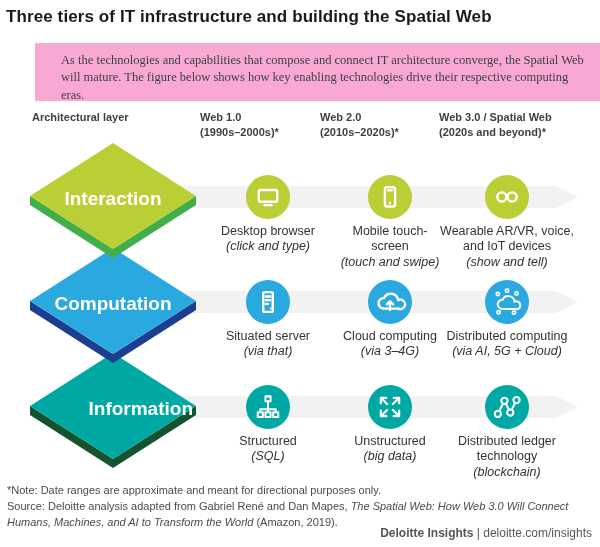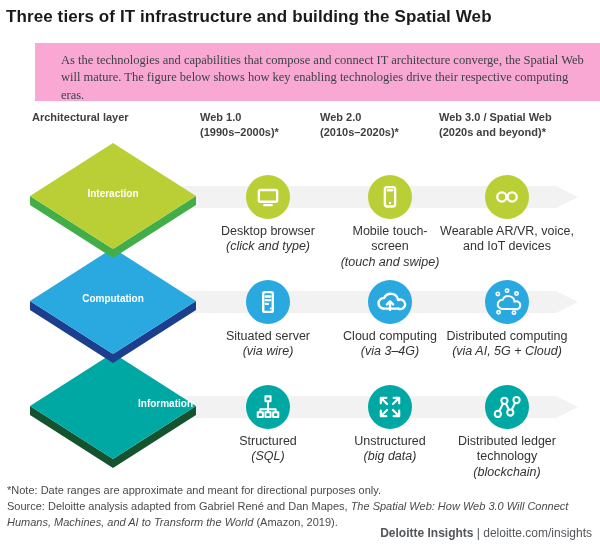--- a/index.html
+++ b/index.html
@@ -23,21 +23,21 @@
     top:110px;font-size:11px;font-weight:700;
     color:#3f3f3f;line-height:1.32;
   }
   #hdr-layer{left:32px;width:160px;}
   #hdr-web1{left:200px;width:140px;}
   #hdr-web2{left:320px;width:140px;}
   #hdr-web3{left:439px;width:160px;}
   #bg-svg{left:0;top:0;}
   .layer-label{
     width:160px;left:33px;text-align:center;
-    font-size:10px;font-weight:700;color:#ffffff;
+    font-size:19px;font-weight:700;color:#ffffff;
   }
   #lbl-layer-0{top:188px;}
   #lbl-layer-1{top:293px;}
   #lbl-layer-2{top:398px;text-align:right;}
   .cell{position:absolute;width:180px;text-align:center;}
   .circle{
     width:44px;height:44px;margin:0 auto;border-radius:50%;
     display:flex;align-items:center;justify-content:center;
   }
   .circle svg{width:44px;height:44px;display:block;}
@@ -143,35 +143,36 @@
       <circle cx="12" cy="12" r="12" fill="#b9cf35"></circle>
       <g class="glyph">
         <circle cx="9.2" cy="12" r="2.5"></circle>
         <circle cx="14.8" cy="12" r="2.5"></circle>
         <path d="M11.5 11.2q.5-.45 1 0"></path>
       </g>
     </svg>
   </div>
   <div class="label prelines">Wearable AR/VR, voice,
 and IoT devices</div>
+  <div class="sublabel">(show and tell)</div>
 </div>
 
 <div class="cell" style="left:178px;top:280px;">
   <div class="circle">
     <svg viewBox="0 0 24 24">
       <circle cx="12" cy="12" r="12" fill="#29a9e0"></circle>
       <g class="glyph">
         <rect x="9.4" y="6.6" width="5.2" height="10.8" rx="0.8"></rect>
         <path d="M10.8 9h2.4 M10.8 11h2.4 M10.8 13h1.2"></path>
       </g>
       <circle class="glyph-fill" cx="13.5" cy="15.6" r="0.55"></circle>
     </svg>
   </div>
   <div class="label prelines">Situated server</div>
-  <div class="sublabel">(via wire)</div>
+  <div class="sublabel">(via that)</div>
 </div>
 
 <div class="cell" style="left:300px;top:280px;">
   <div class="circle">
     <svg viewBox="0 0 24 24">
       <circle cx="12" cy="12" r="12" fill="#29a9e0"></circle>
       <g class="glyph">
         <path d="M8.5 15.6a2.9 2.9 0 1 1 .3-5.8 4 4 0 0 1 7.6 1.2 2.6 2.6 0 1 1 .1 4.6"></path>
         <path d="M8.5 15.6h8"></path>
         <path d="M12 16.3v-4.6 M10.3 13.3l1.7-1.7 1.7 1.7"></path>

